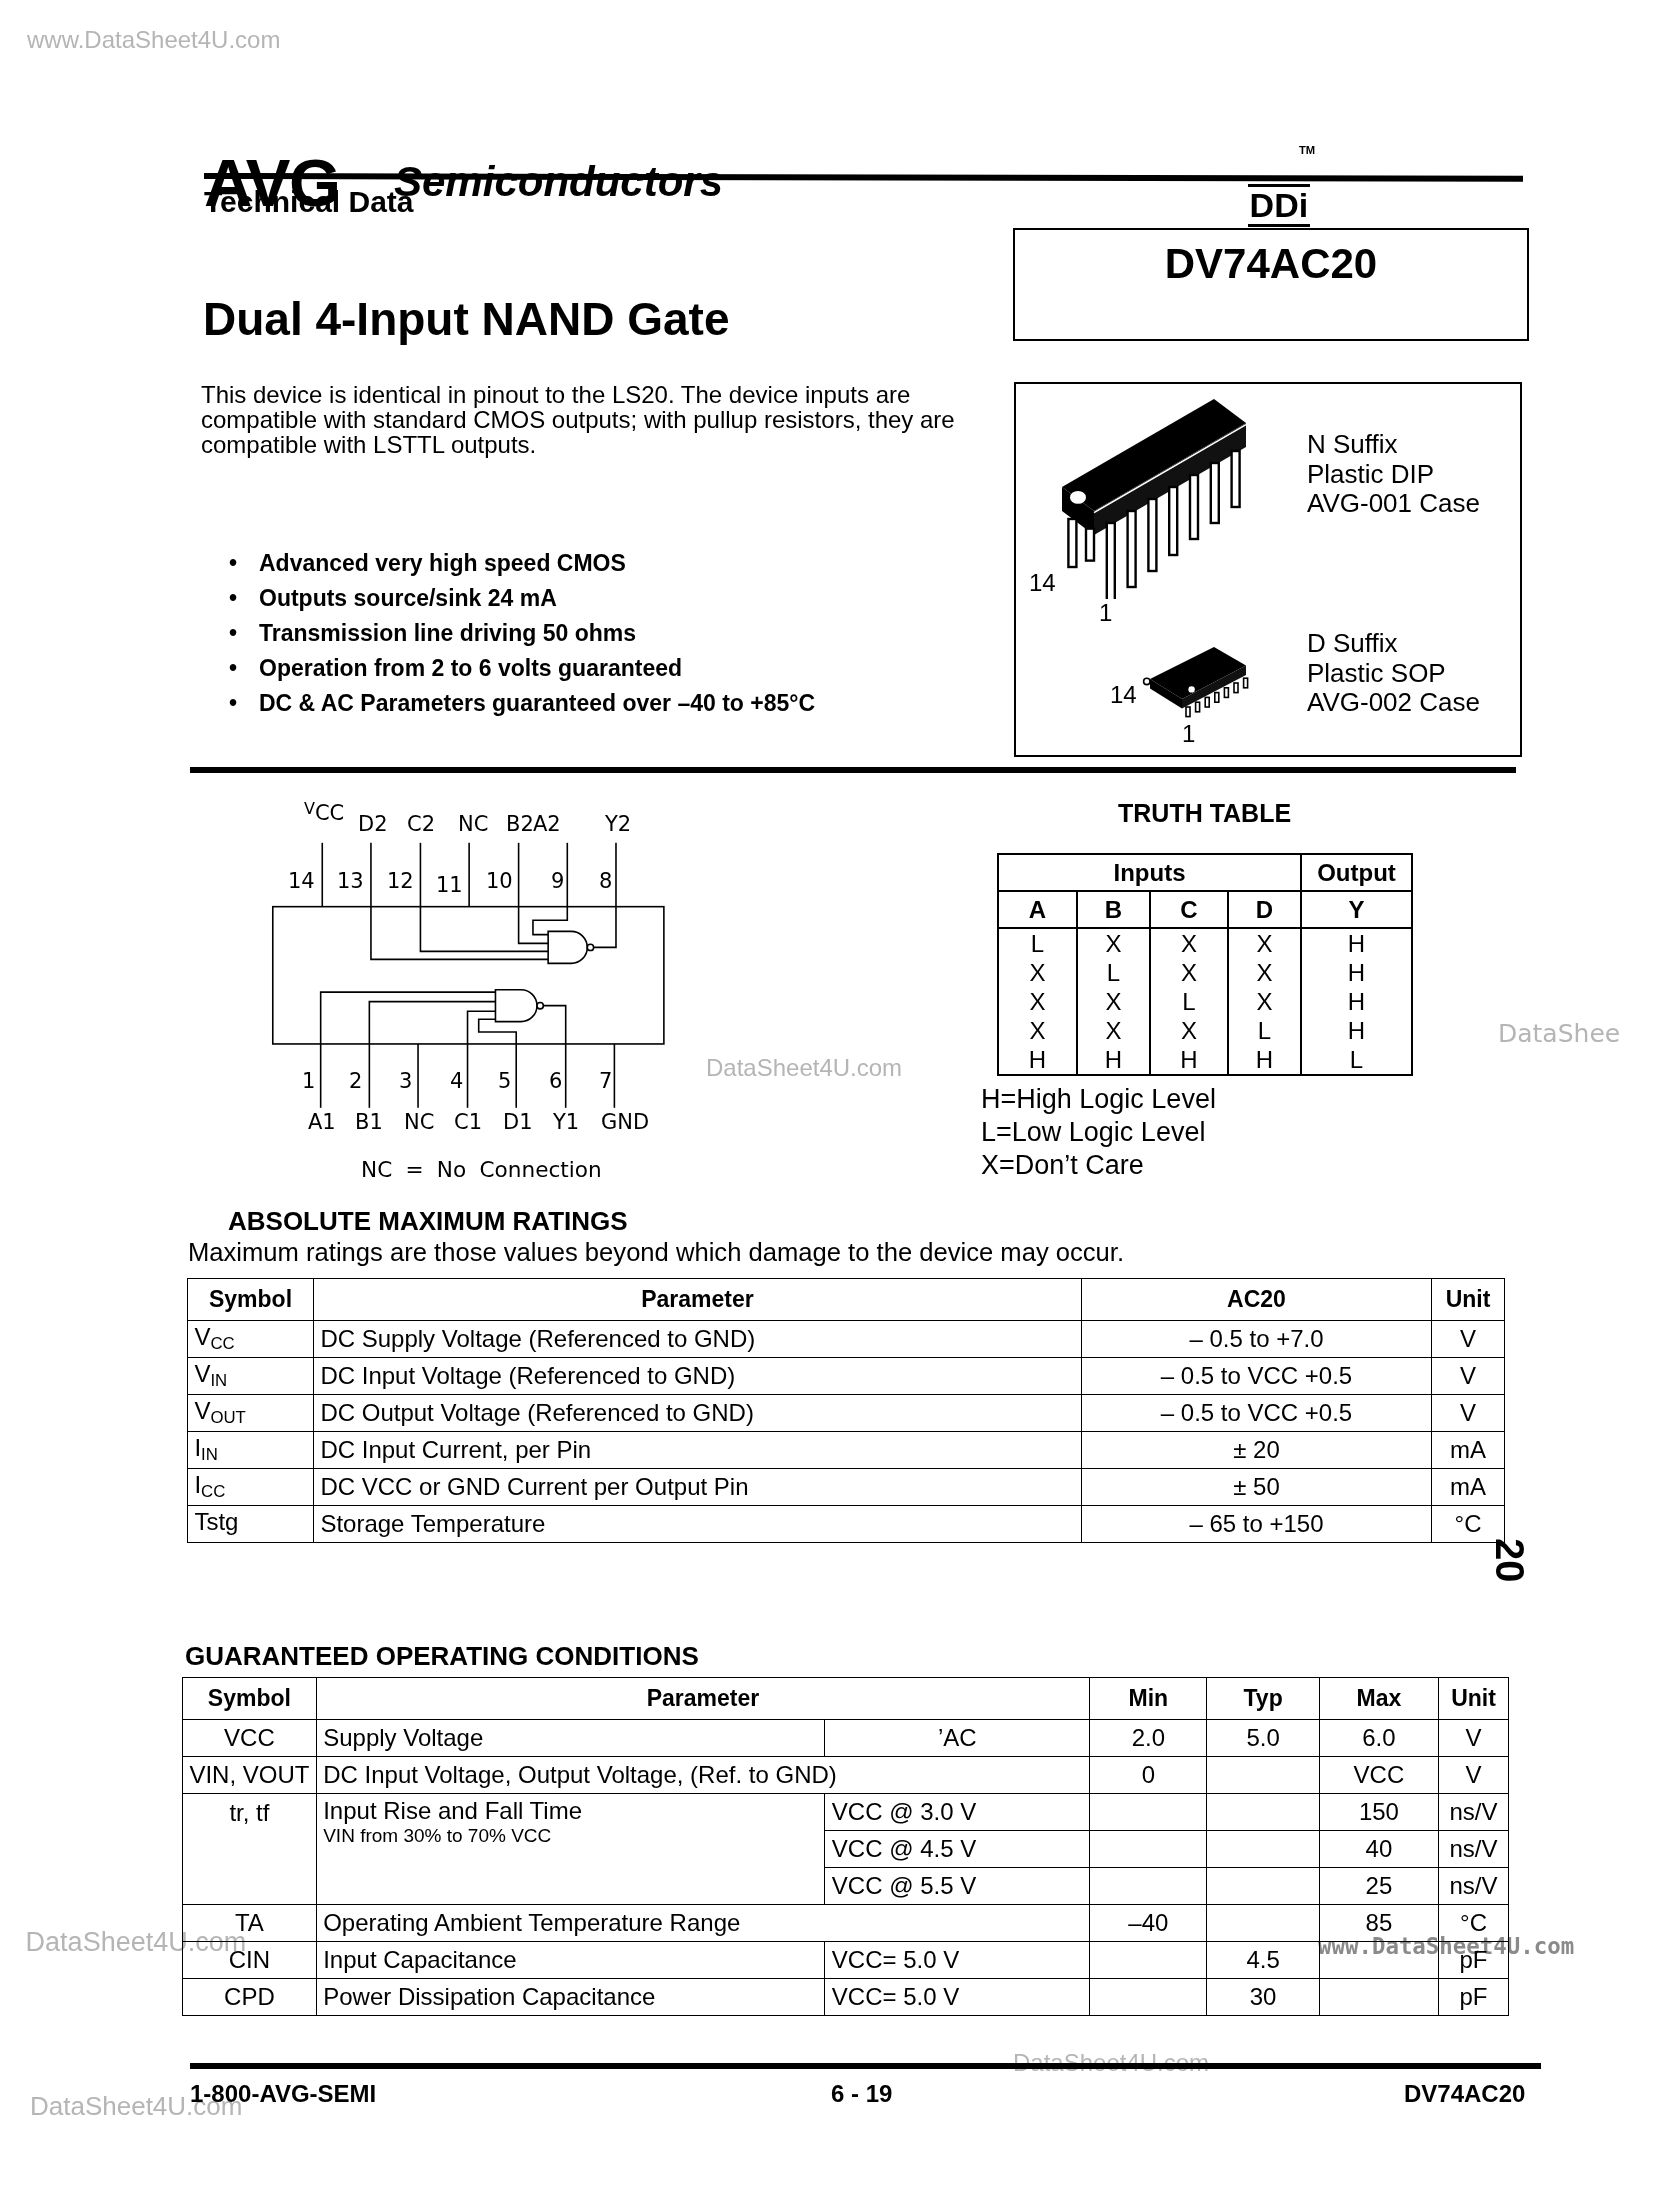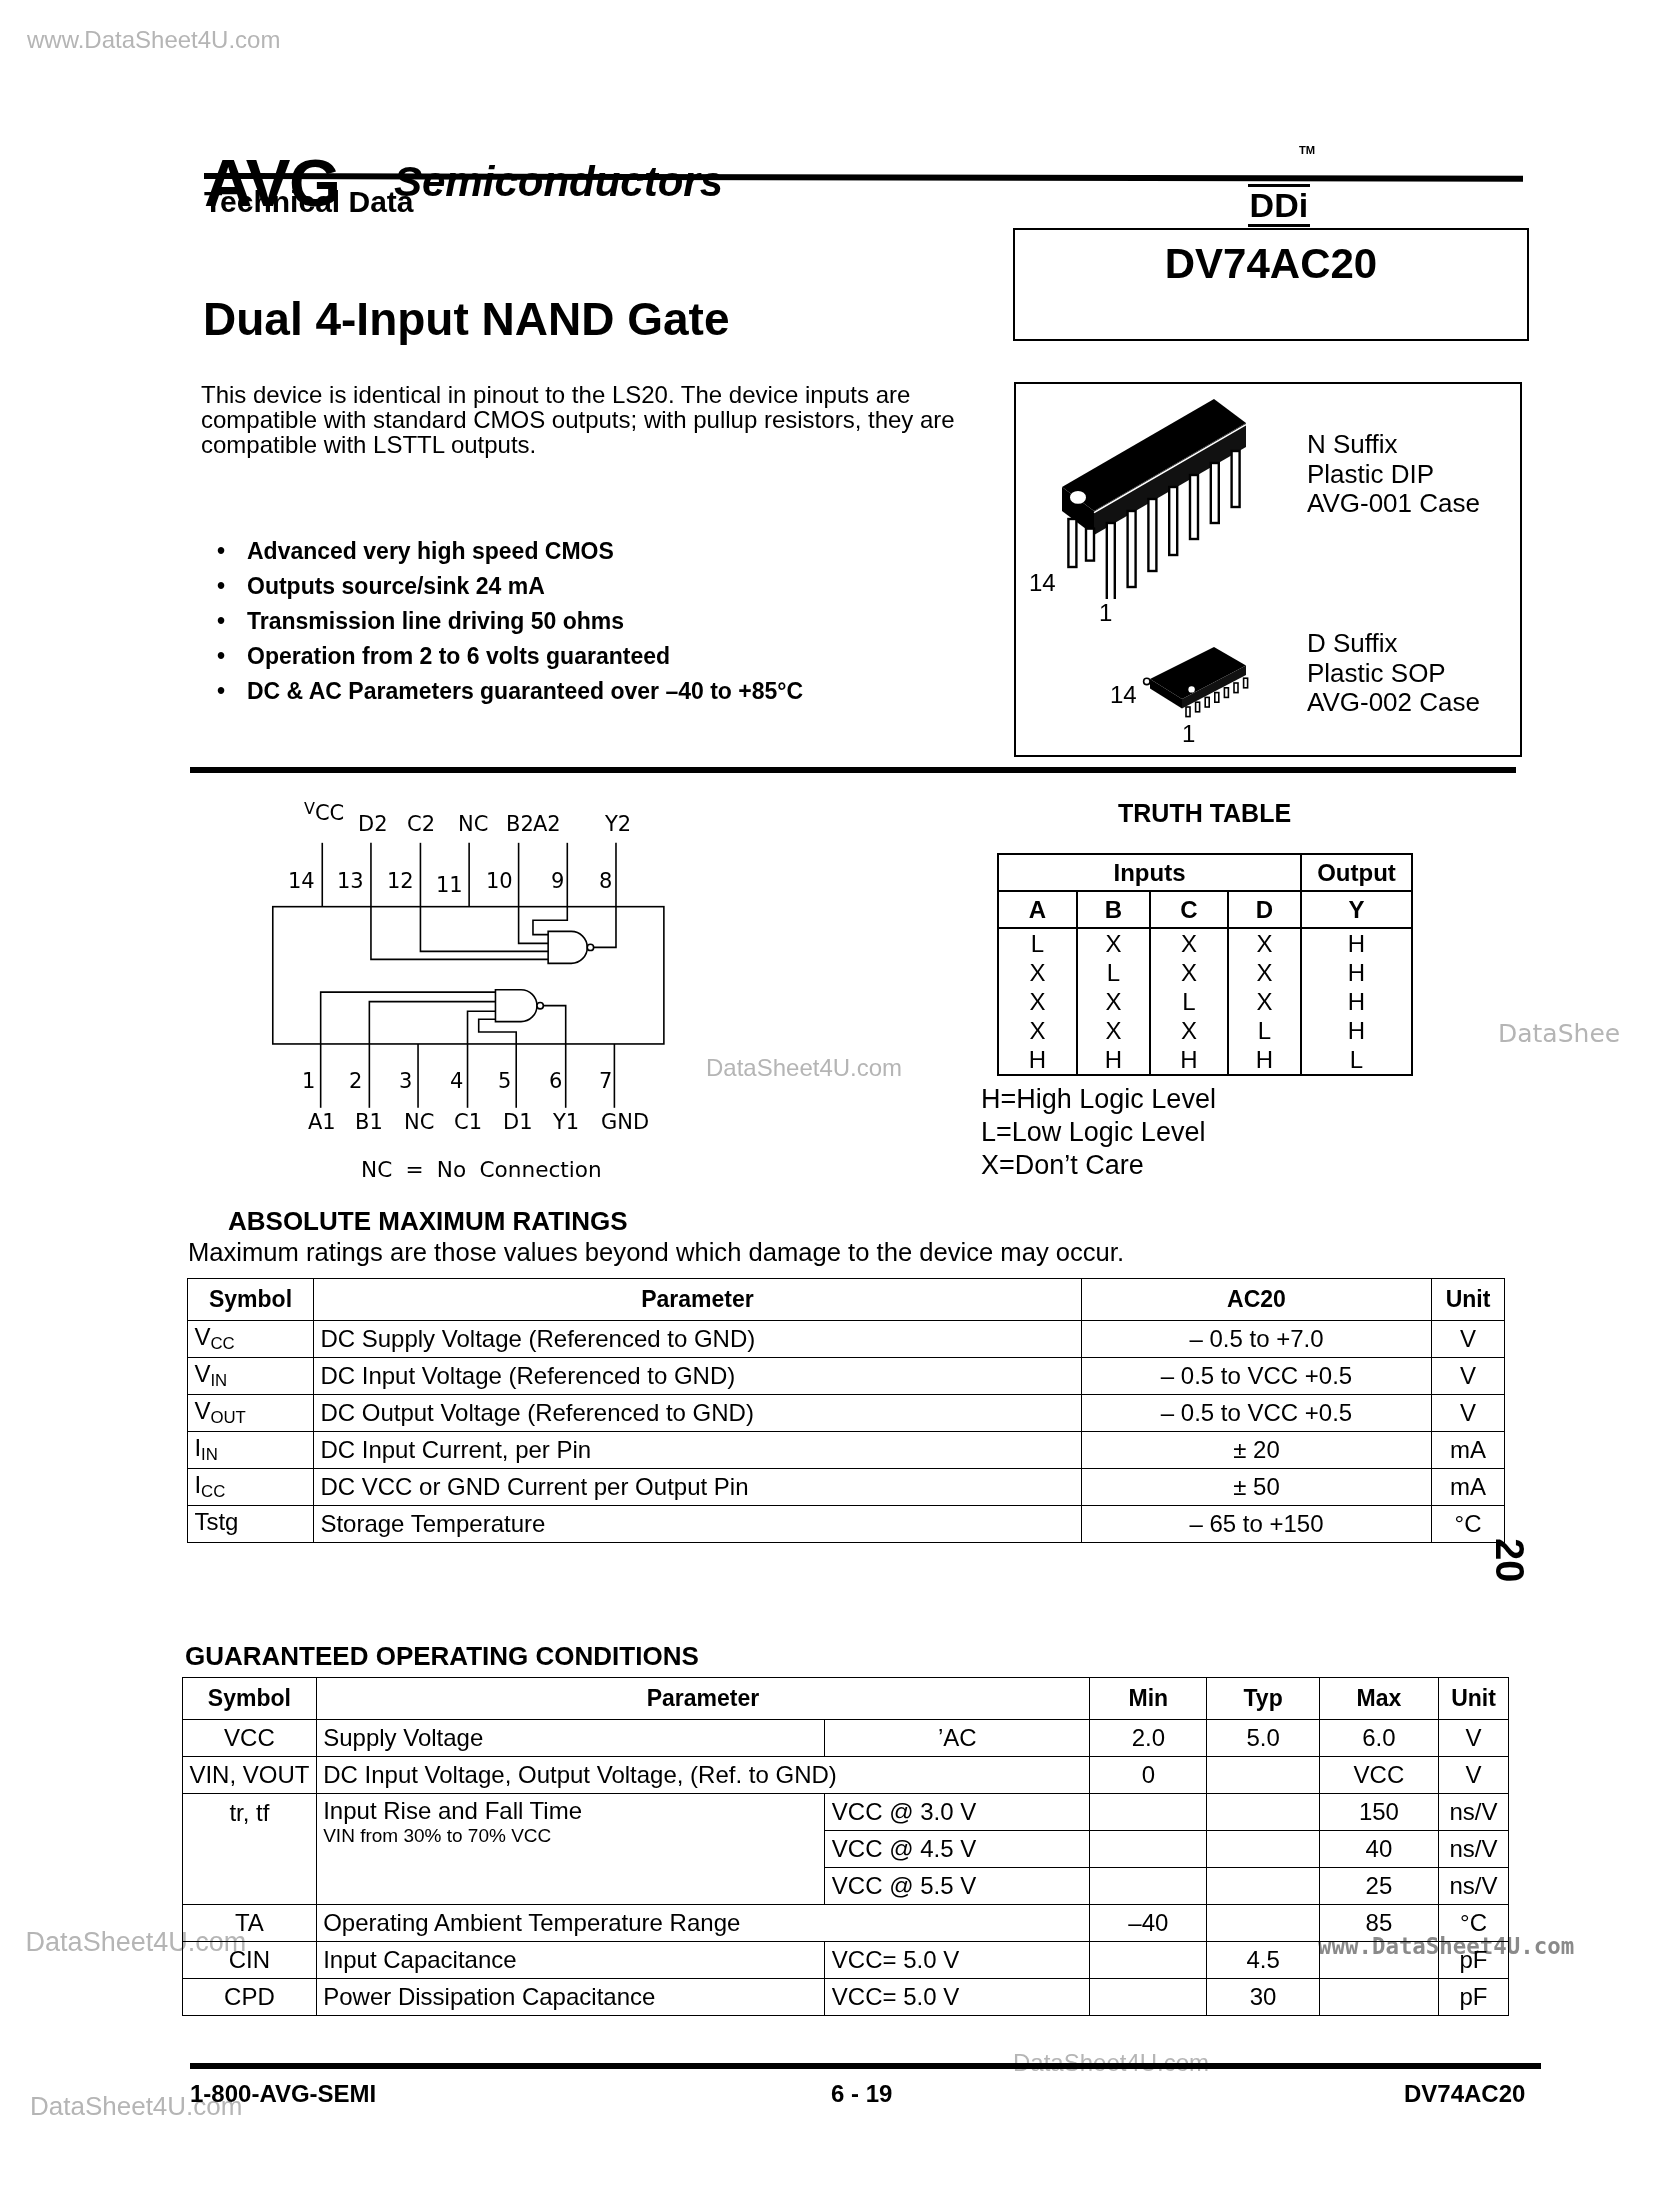--- a/index.html
+++ b/index.html
@@ -15,21 +15,21 @@
   #tech-data { left: 204px; top: 185px; font-size: 30px; font-weight: bold; }
   #ddi { left: 1248px; top: 140px; font-size: 34px; font-weight: bold; border-top: 3.2px solid #000; border-bottom: 3.2px solid #000; line-height: 37px; padding: 0 1.6px; margin-top: 44px; }
   #ddi-tm { left: 1299px; top: 144px; font-size: 11.2px; font-weight: bold; }
 
   #part-box { left: 1013px; top: 228px; width: 516px; height: 113px; border: 2.4px solid #000; box-sizing: border-box; }
   #part-number { left: 1013px; top: 240px; width: 516px; text-align: center; font-size: 42px; font-weight: bold; }
 
   #title { left: 203px; top: 292px; font-size: 46px; font-weight: bold; }
 
   #intro { left: 201px; top: 382px; width: 799px; font-size: 24px; line-height: 25px; }
-  #features { left: 217px; top: 534px; font-size: 23px; font-weight: bold; line-height: 35px; list-style: none; margin: 0; padding: 0; }
+  #features { left: 217px; top: 534px; font-size: 23px; font-weight: bold; line-height: 35px; list-style: none; margin: 12px; padding: 0; }
   #features li::before { content: "\2022"; display: inline-block; width: 30px; }
 
   
   #pkg-box { left: 1014px; top: 382px; width: 508px; height: 375px; border: 2.4px solid #000; box-sizing: border-box; }
   .pkg-text { font-size: 26px; line-height: 29.6px; }
   .pin-num { font-size: 24px; }
 
   #section-rule { left: 190px; top: 767px; width: 1326px; height: 5.6px; background: #000; }
 
   

